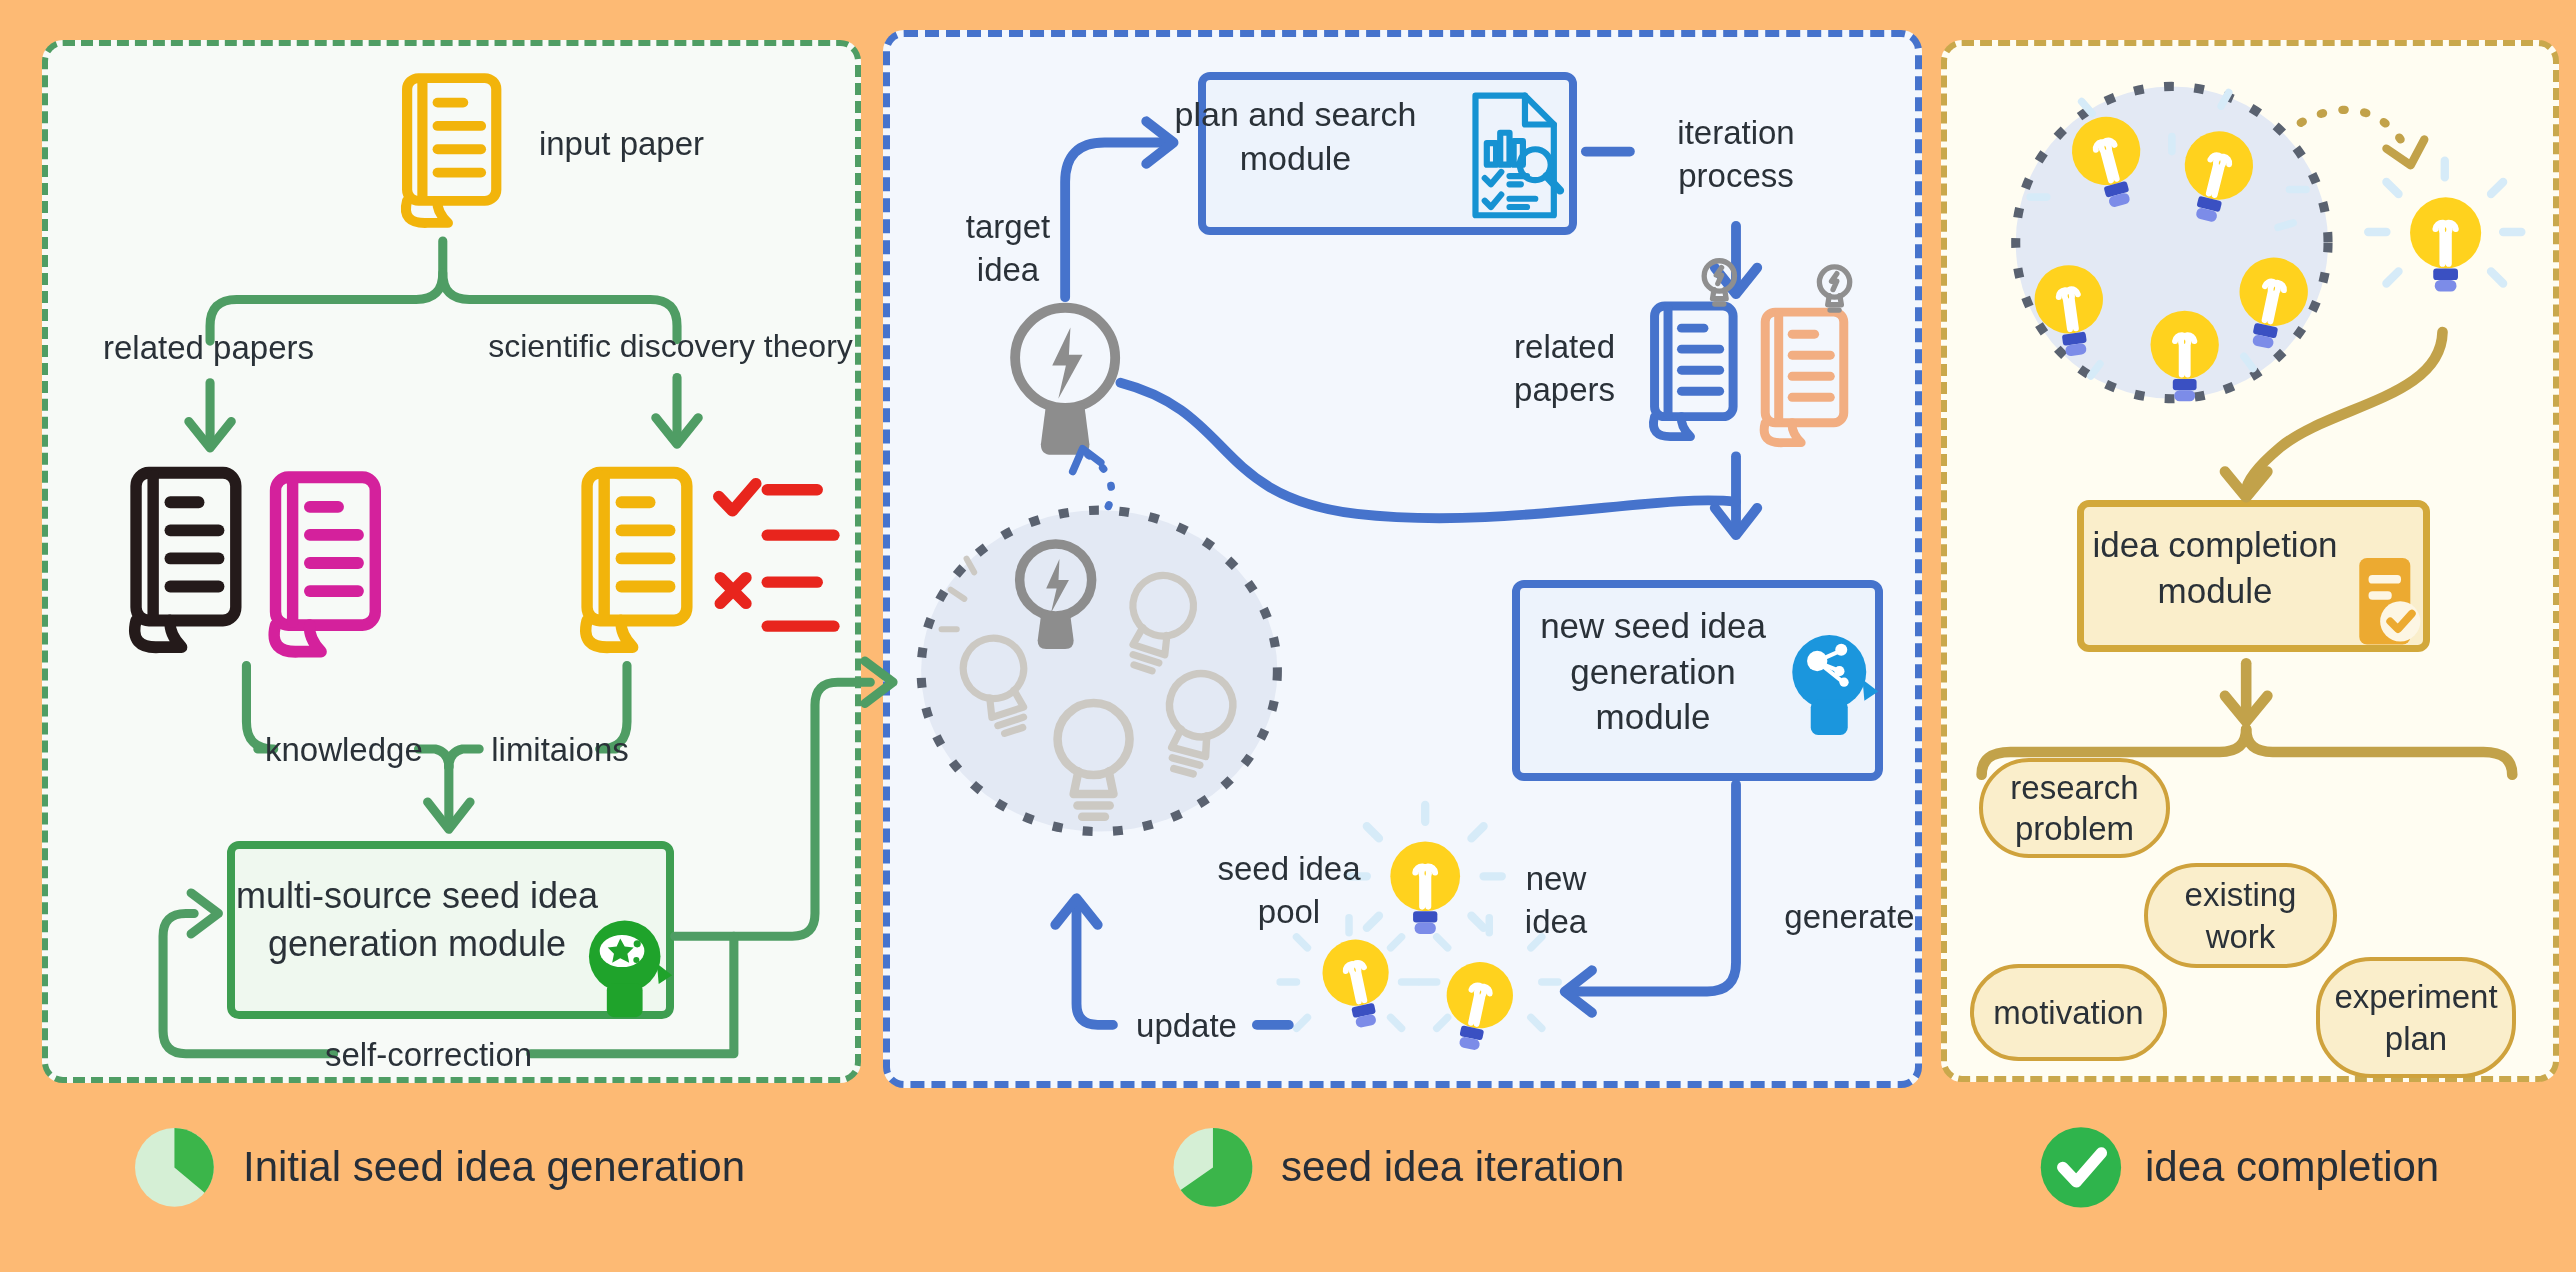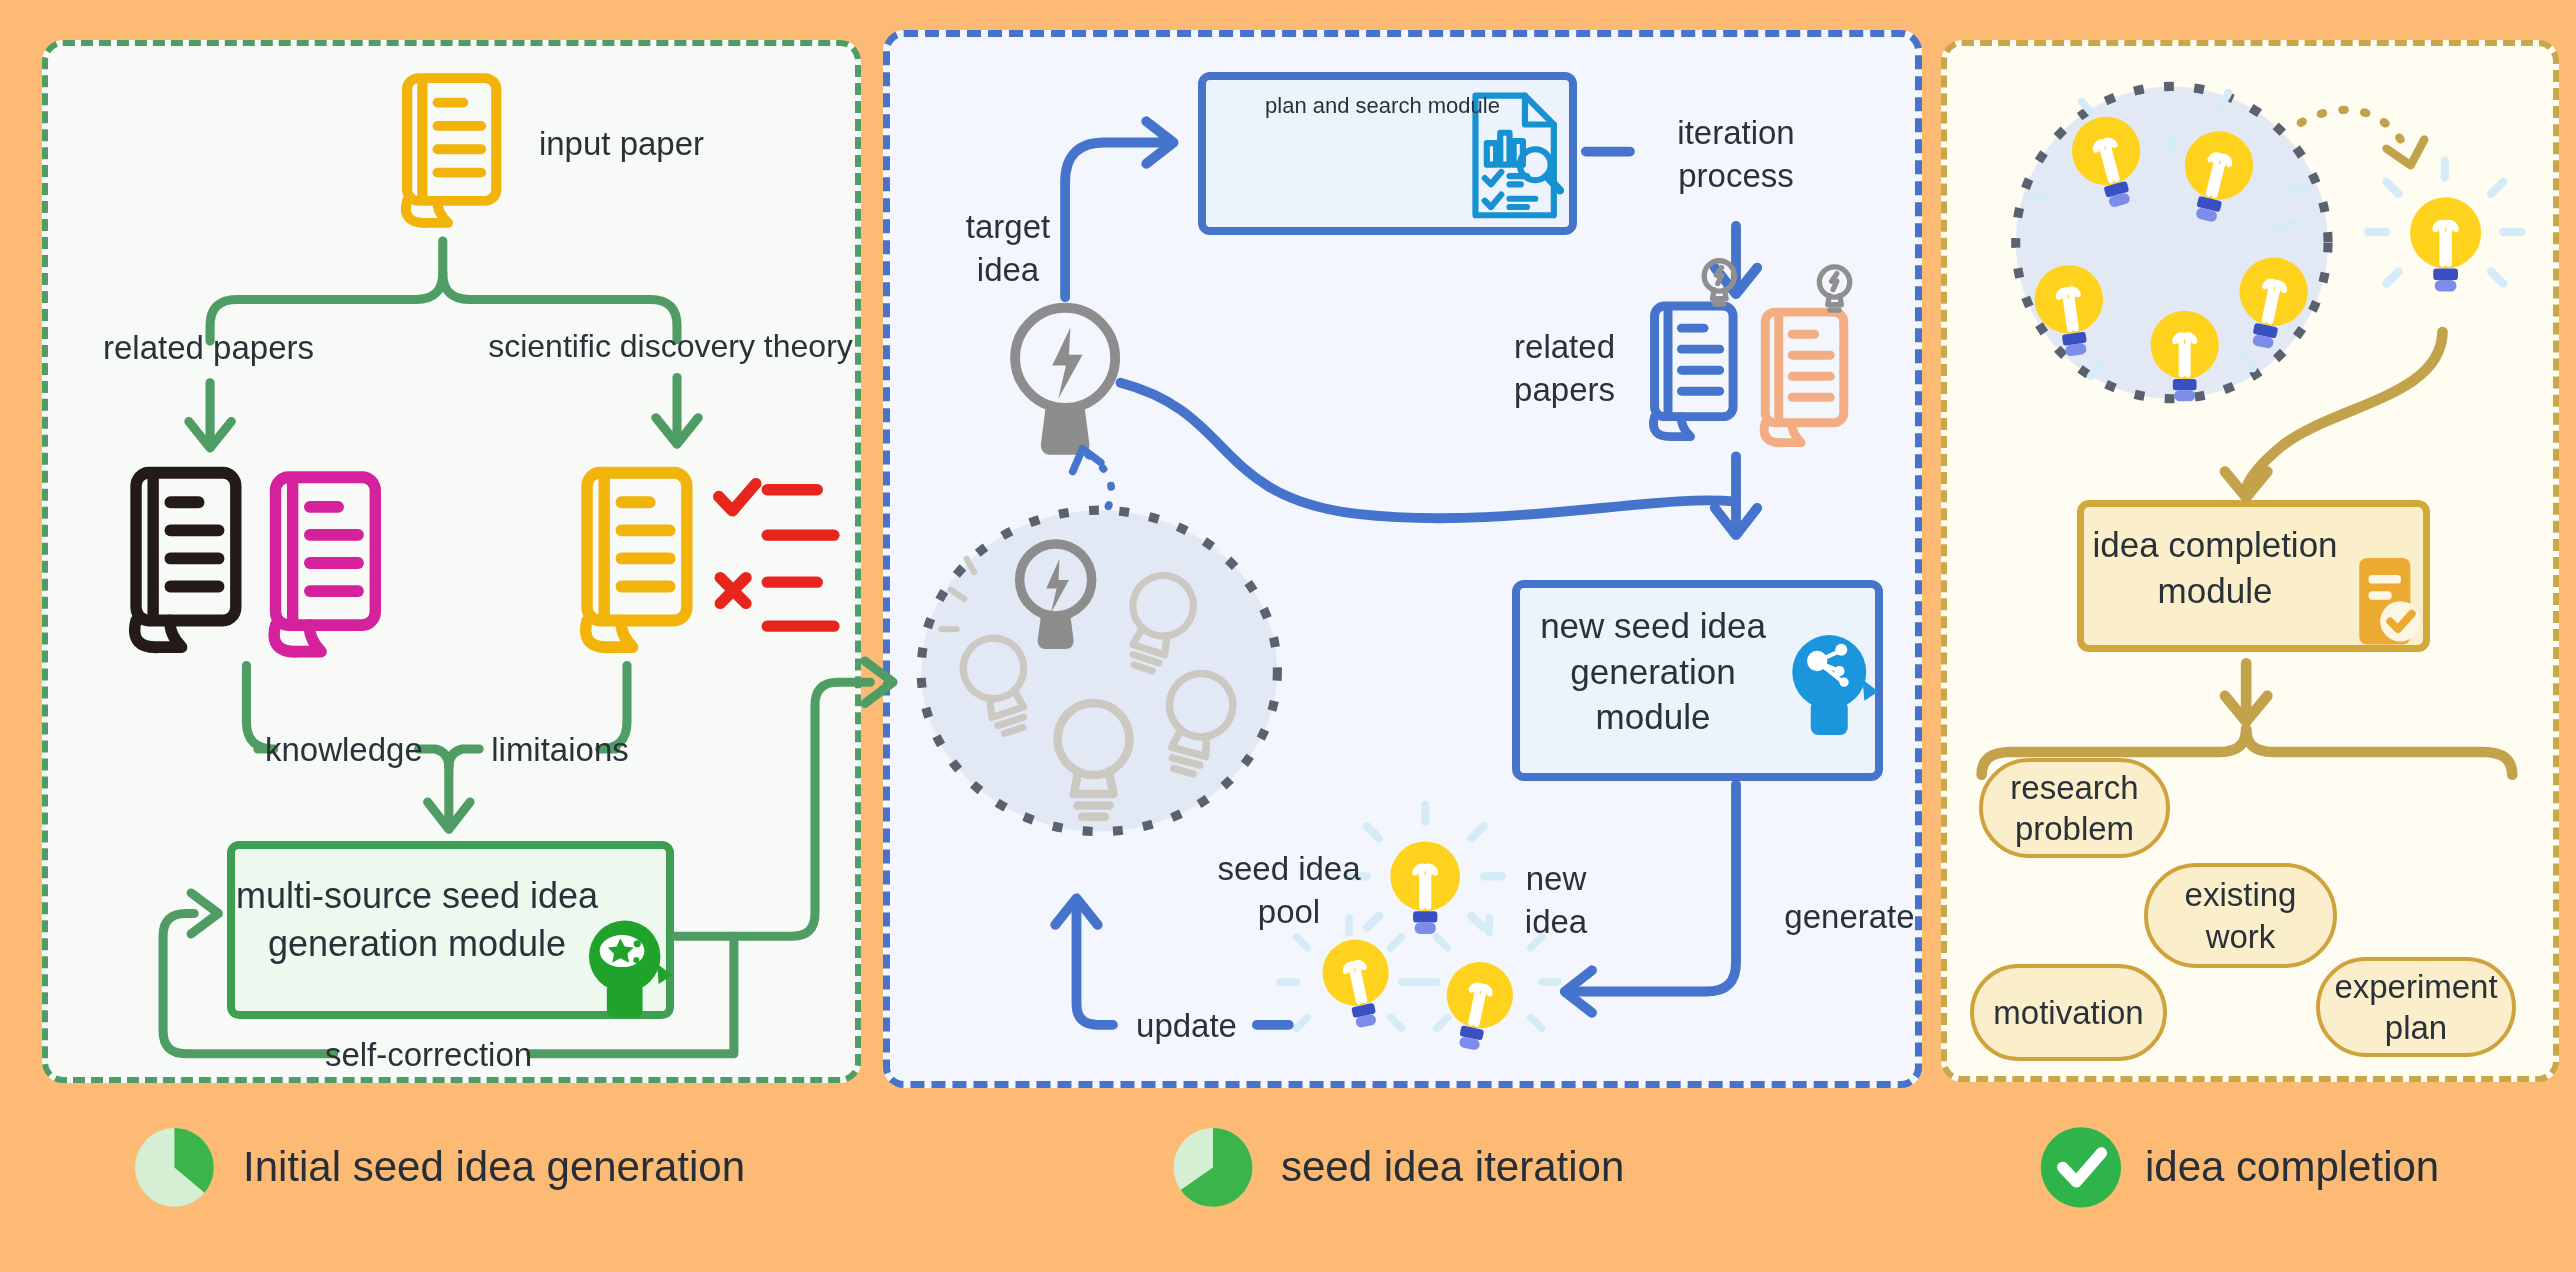--- a/index.html
+++ b/index.html
@@ -16,38 +16,38 @@
   .box-ideacomp{left:2077px;top:500px;width:353px;height:152px;border:7.6px solid #D2A83B;background:#FAEECB;}
   .art{position:absolute;left:0;top:0;width:2576px;height:1272px;}
   .lbl{position:absolute;color:#2A3138;font-size:33px;line-height:1.3;text-align:center;}
   .lbl-input{left:500px;top:123px;width:243px;}
   .lbl-relpap{left:91px;top:327px;width:235px;}
   .lbl-scitheory{left:466px;top:326px;width:409px;font-size:32px;}
   .lbl-knowledge{left:265px;top:729px;width:148px;}
   .lbl-limit{left:484px;top:729px;width:152px;}
   .lbl-module{left:235px;top:872px;width:364px;font-size:36px;line-height:1.32;}
   .lbl-selfcorr{left:315px;top:1034px;width:227px;}
-  .lbl-plan{left:1261px;top:92px;width:243px;font-size:22px;}
+  .lbl-plan{left:1174px;top:92px;width:243px;font-size:34px;}
   .lbl-thinking{left:1645px;top:112px;width:182px;}
   .lbl-target{left:940px;top:206px;width:136px;}
   .lbl-relpap2{left:1467px;top:326px;width:148px;text-align:right;}
   .lbl-newseed{left:1528px;top:603px;width:250px;font-size:35px;}
   .lbl-generate{left:1766px;top:896px;width:167px;text-align:center;}
   .lbl-newidea{left:1505px;top:858px;width:102px;}
   .lbl-update{left:1122px;top:1005px;width:129px;}
   .lbl-pool{left:1202px;top:848px;width:174px;}
   .lbl-ideacomp{left:2086px;top:522px;width:258px;font-size:35px;}
   .pill{position:absolute;box-sizing:border-box;background:#FAEECB;border:4.5px solid #CFA23C;
         border-radius:55px;display:flex;align-items:center;justify-content:center;
         color:#2A3138;font-size:33px;line-height:1.25;text-align:center;padding:3px 10.6px;}
   .pill-rp{left:1979px;top:758px;width:191px;height:100px;}
   .pill-me{left:2316px;top:758px;width:186px;height:100px;}
   .pill-ew{left:2144px;top:863px;width:193px;height:105px;}
   .pill-mo{left:1970px;top:964px;width:197px;height:97px;}
-  .pill-ep{left:2316px;top:957px;width:200px;height:100px;}
+  .pill-ep{left:2316px;top:957px;width:200px;height:121px;}
   .legend-lbl{position:absolute;color:#262E38;font-size:42px;white-space:nowrap;}
   .leg1{left:243px;top:1143px;}
   .leg2{left:1281px;top:1143px;}
   .leg3{left:2145px;top:1143px;}
 </style>
 </head>
 <body>
 
 <div class="stage">
 

